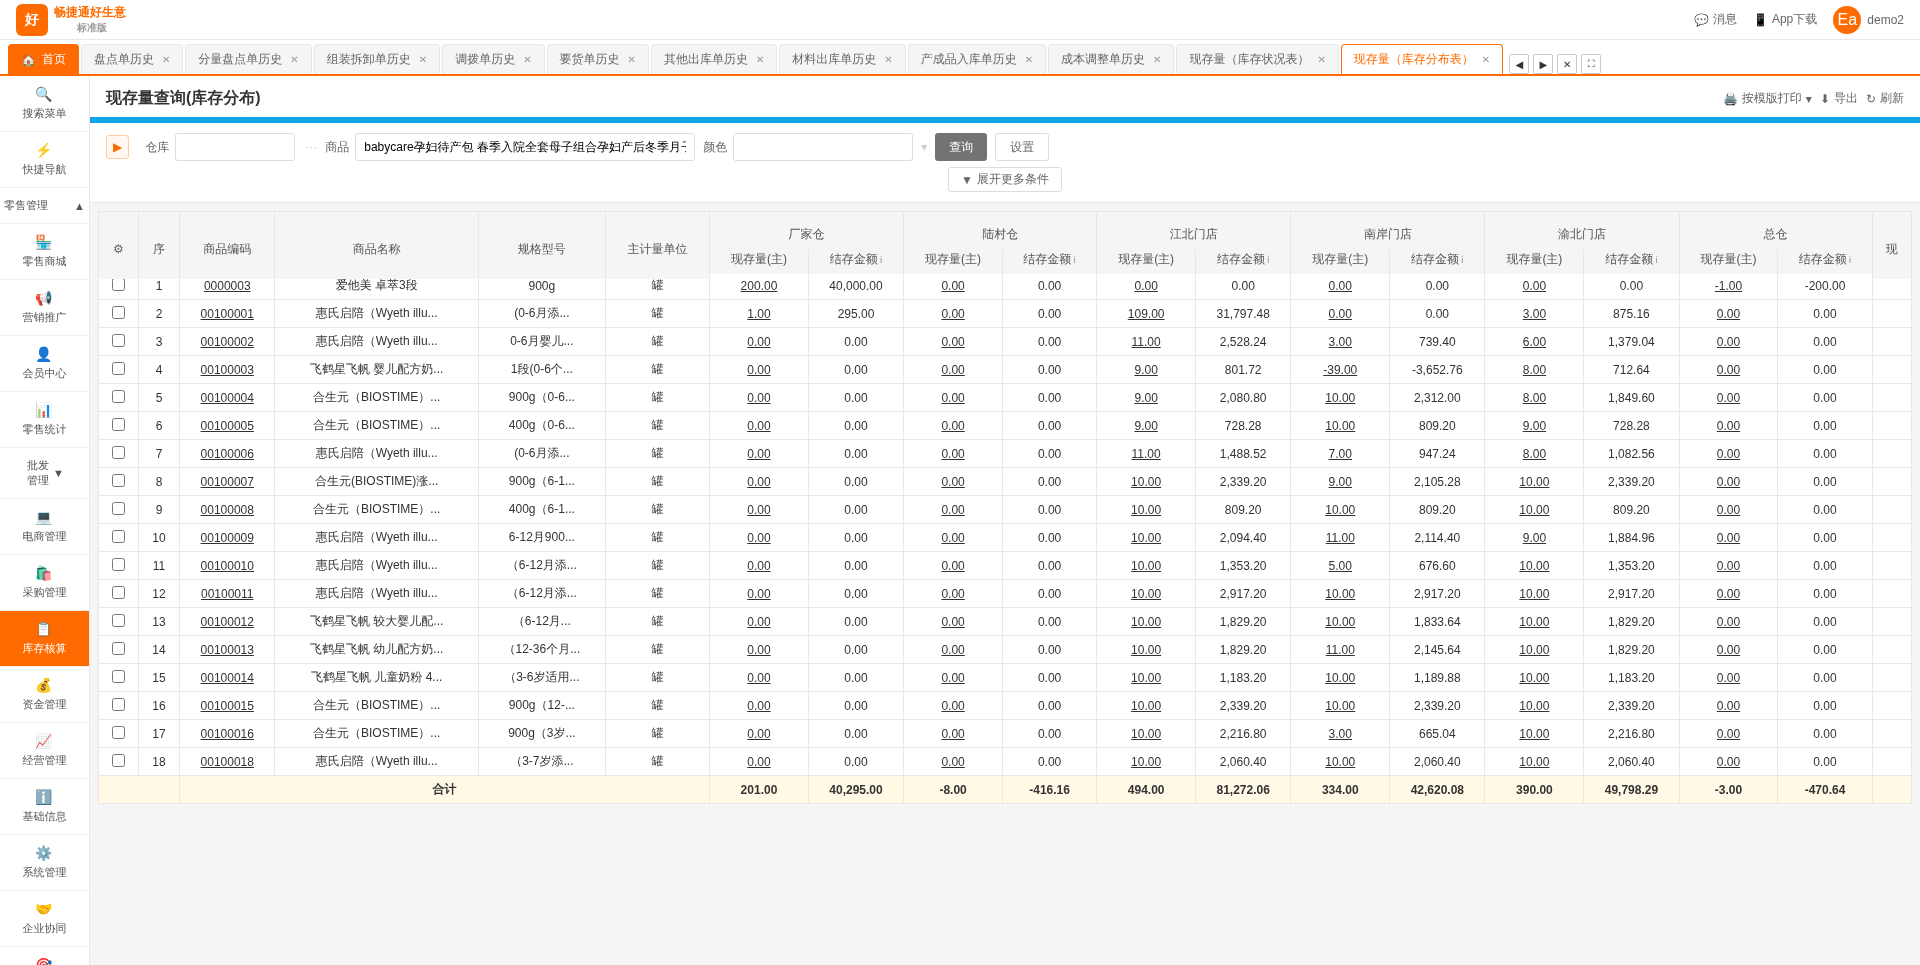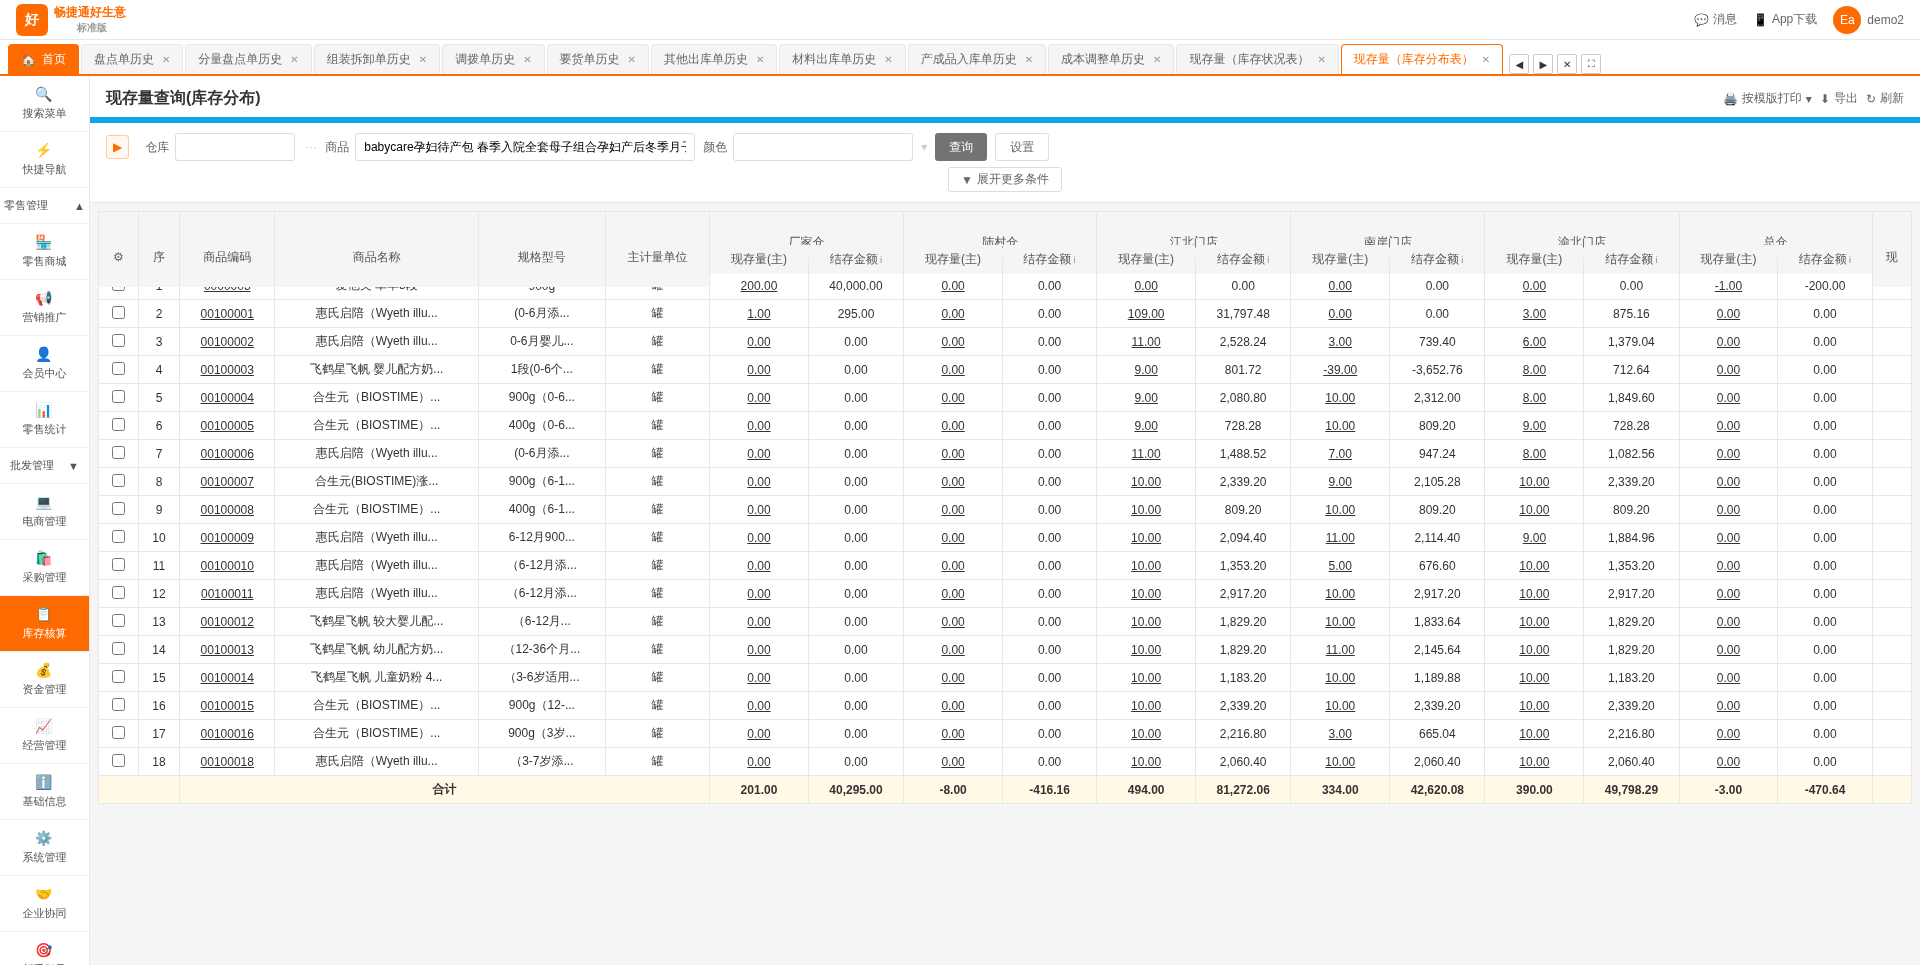--- a/index.html
+++ b/index.html
@@ -5,21 +5,21 @@
     * { margin: 0; padding: 0; box-sizing: border-box; }
     body { font-family: 'Microsoft YaHei', Arial, sans-serif; font-size: 12px; background: #f5f5f5; color: #333; overflow: hidden; }
 
     
     .top-bar { height: 40px; background: #fff; display: flex; align-items: center; justify-content: space-between; padding: 0 16px; border-bottom: 1px solid #e8e8e8; }
     .top-bar-left { display: flex; align-items: center; gap: 8px; }
     .logo-area { display: flex; align-items: center; gap: 6px; color: #ff6b00; font-weight: bold; font-size: 13px; }
     .logo-icon { width: 32px; height: 32px; background: #ff6b00; border-radius: 6px; display: flex; align-items: center; justify-content: center; color: white; font-size: 14px; font-weight: bold; }
     .top-bar-right { display: flex; align-items: center; gap: 16px; color: #666; font-size: 12px; }
     .top-bar-right span { display: flex; align-items: center; gap: 4px; cursor: pointer; }
-    .avatar { width: 28px; height: 28px; background: #ff6b00; border-radius: 50%; display: flex; align-items: center; justify-content: center; color: white; font-size: 12px; }
+    .avatar { width: 28px; height: 28px; background: #ff6b00; border-radius: 50%; display: flex; align-items: center; justify-content: center; color: white; font-size: 16px; }
 
     
     .tab-bar { height: 36px; background: #fff; display: flex; align-items: flex-end; padding: 0 8px; border-bottom: 2px solid #ff6b00; overflow: hidden; position: relative; }
     .tab-item { height: 30px; padding: 0 12px; display: flex; align-items: center; gap: 6px; font-size: 12px; cursor: pointer; border: 1px solid #e8e8e8; border-bottom: none; border-radius: 4px 4px 0 0; background: #f5f5f5; color: #666; white-space: nowrap; margin-right: 2px; }
     .tab-item.active { background: #fff; color: #ff6b00; border-color: #ff6b00; font-weight: 500; }
     .tab-item .tab-close { color: #999; font-size: 10px; margin-left: 2px; }
     .tab-home { background: #ff6b00; color: white; border-color: #ff6b00; }
     .tab-nav-btns { display: flex; align-items: center; gap: 4px; margin-left: 4px; }
     .tab-nav-btn { width: 20px; height: 20px; border: 1px solid #ccc; background: #fff; cursor: pointer; display: flex; align-items: center; justify-content: center; border-radius: 2px; font-size: 10px; }
 
@@ -63,21 +63,21 @@
     .data-table { width: 100%; border-collapse: collapse; font-size: 12px; }
     .data-table th { background: #f5f5f5; border: 1px solid #e8e8e8; padding: 6px 8px; text-align: center; font-weight: 500; color: #555; white-space: nowrap; position: sticky; top: 0; z-index: 2; }
     .data-table td { border: 1px solid #e8e8e8; padding: 5px 8px; text-align: center; color: #333; white-space: nowrap; background: #fff; }
     .data-table tr.summary-row td { background: #fff9e6; font-weight: 600; }
     .col-group-header { background: #f0f0f0; text-align: center; font-weight: 600; }
     .text-red { color: #e53935; }
     .text-link { color: #1890ff; text-decoration: underline; cursor: pointer; }
     .th-info { color: #999; font-size: 10px; margin-left: 2px; }
     .no-col { width: 40px; }
     .gear-icon { color: #666; cursor: pointer; }
-    table thead tr:first-child th { position: sticky; top: 16px; z-index: 3; }
+    table thead tr:first-child th { position: sticky; top: 8px; z-index: 3; }
     table thead tr:nth-child(2) th { position: sticky; top: 33px; z-index: 3; }
 
     
     ::-webkit-scrollbar { width: 6px; height: 6px; }
     ::-webkit-scrollbar-track { background: #f1f1f1; }
     ::-webkit-scrollbar-thumb { background: #ccc; border-radius: 3px; }
   </style>
 </head>
 <body>
 
@@ -188,21 +188,21 @@
       <span>营销推广</span>
     </div>
     <div class="sidebar-item">
       <span class="sidebar-icon">👤</span>
       <span>会员中心</span>
     </div>
     <div class="sidebar-item">
       <span class="sidebar-icon">📊</span>
       <span>零售统计</span>
     </div>
-    <div class="sidebar-item" style="flex-direction:row;justify-content:space-between;padding:10px 10px;">
+    <div class="sidebar-item" style="flex-direction:row;justify-content:space-between;padding:10px 25px;">
       <span>批发管理</span>
       <span>▼</span>
     </div>
     <div class="sidebar-item">
       <span class="sidebar-icon">💻</span>
       <span>电商管理</span>
     </div>
     <div class="sidebar-item">
       <span class="sidebar-icon">🛍️</span>
       <span>采购管理</span>

